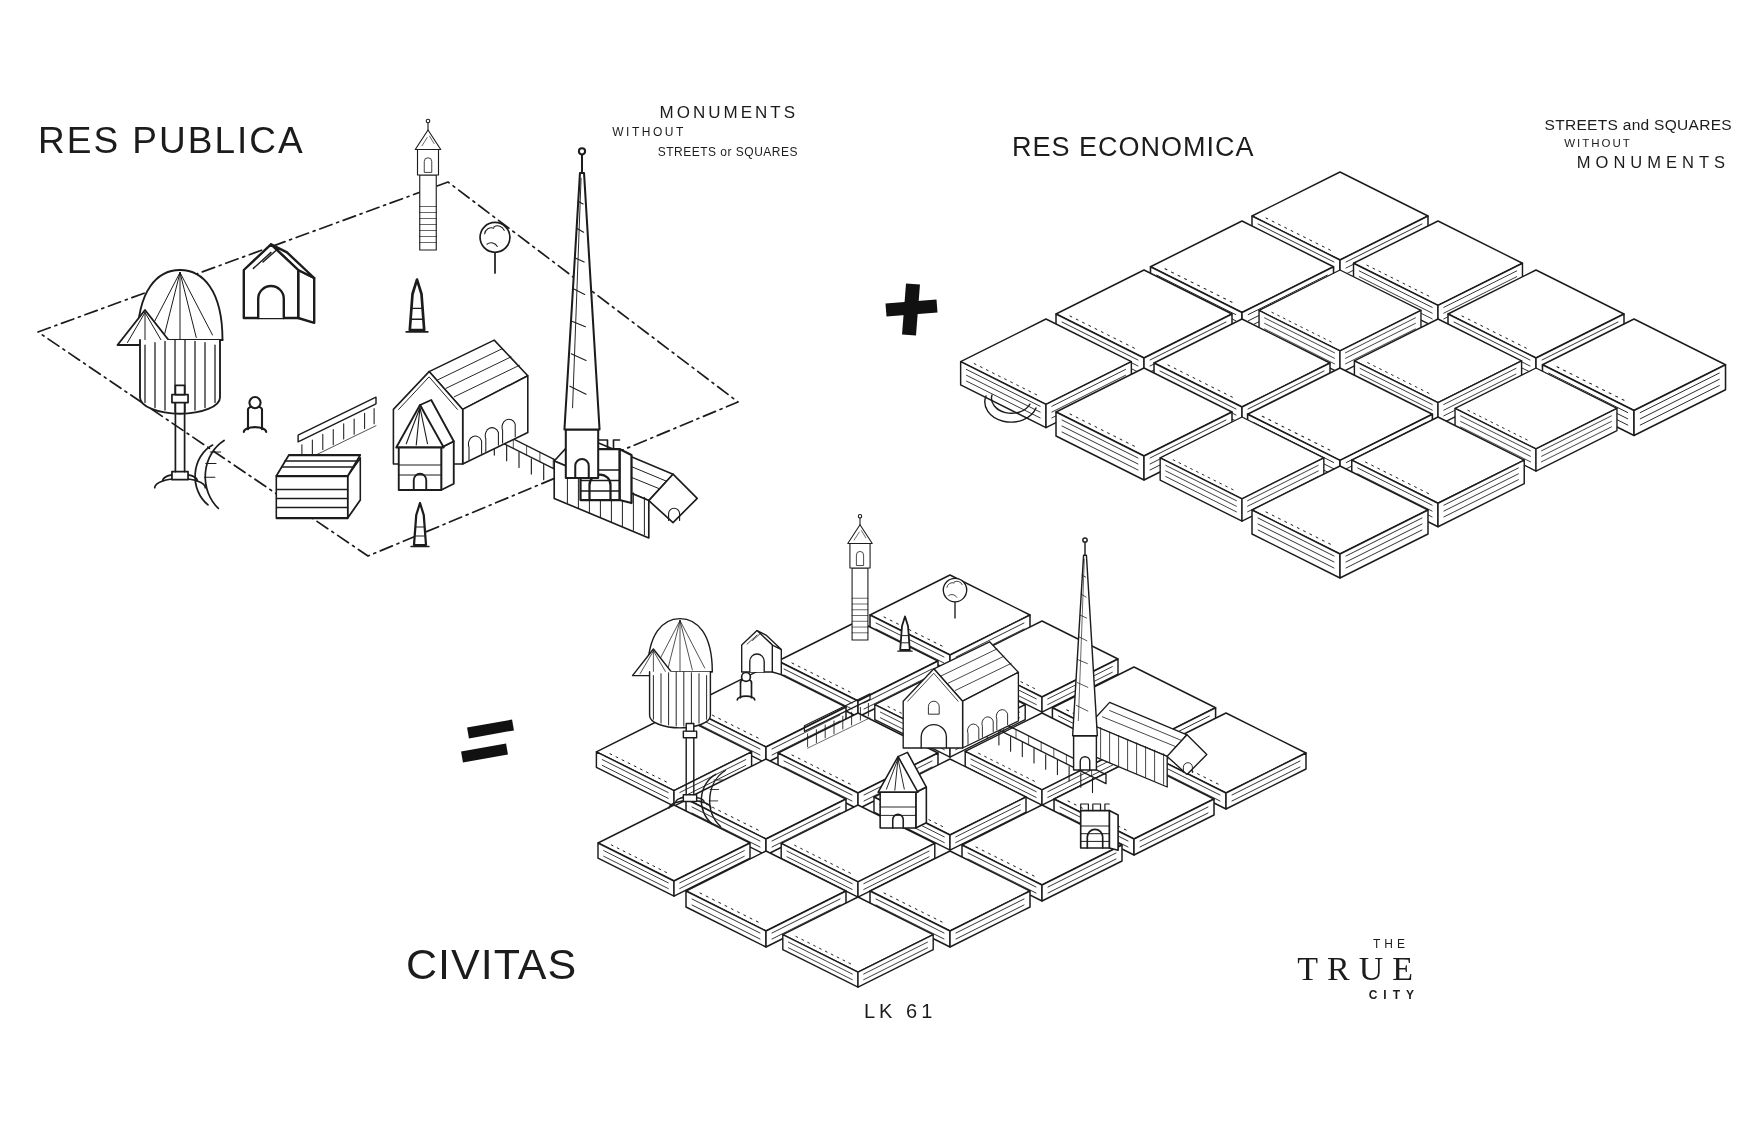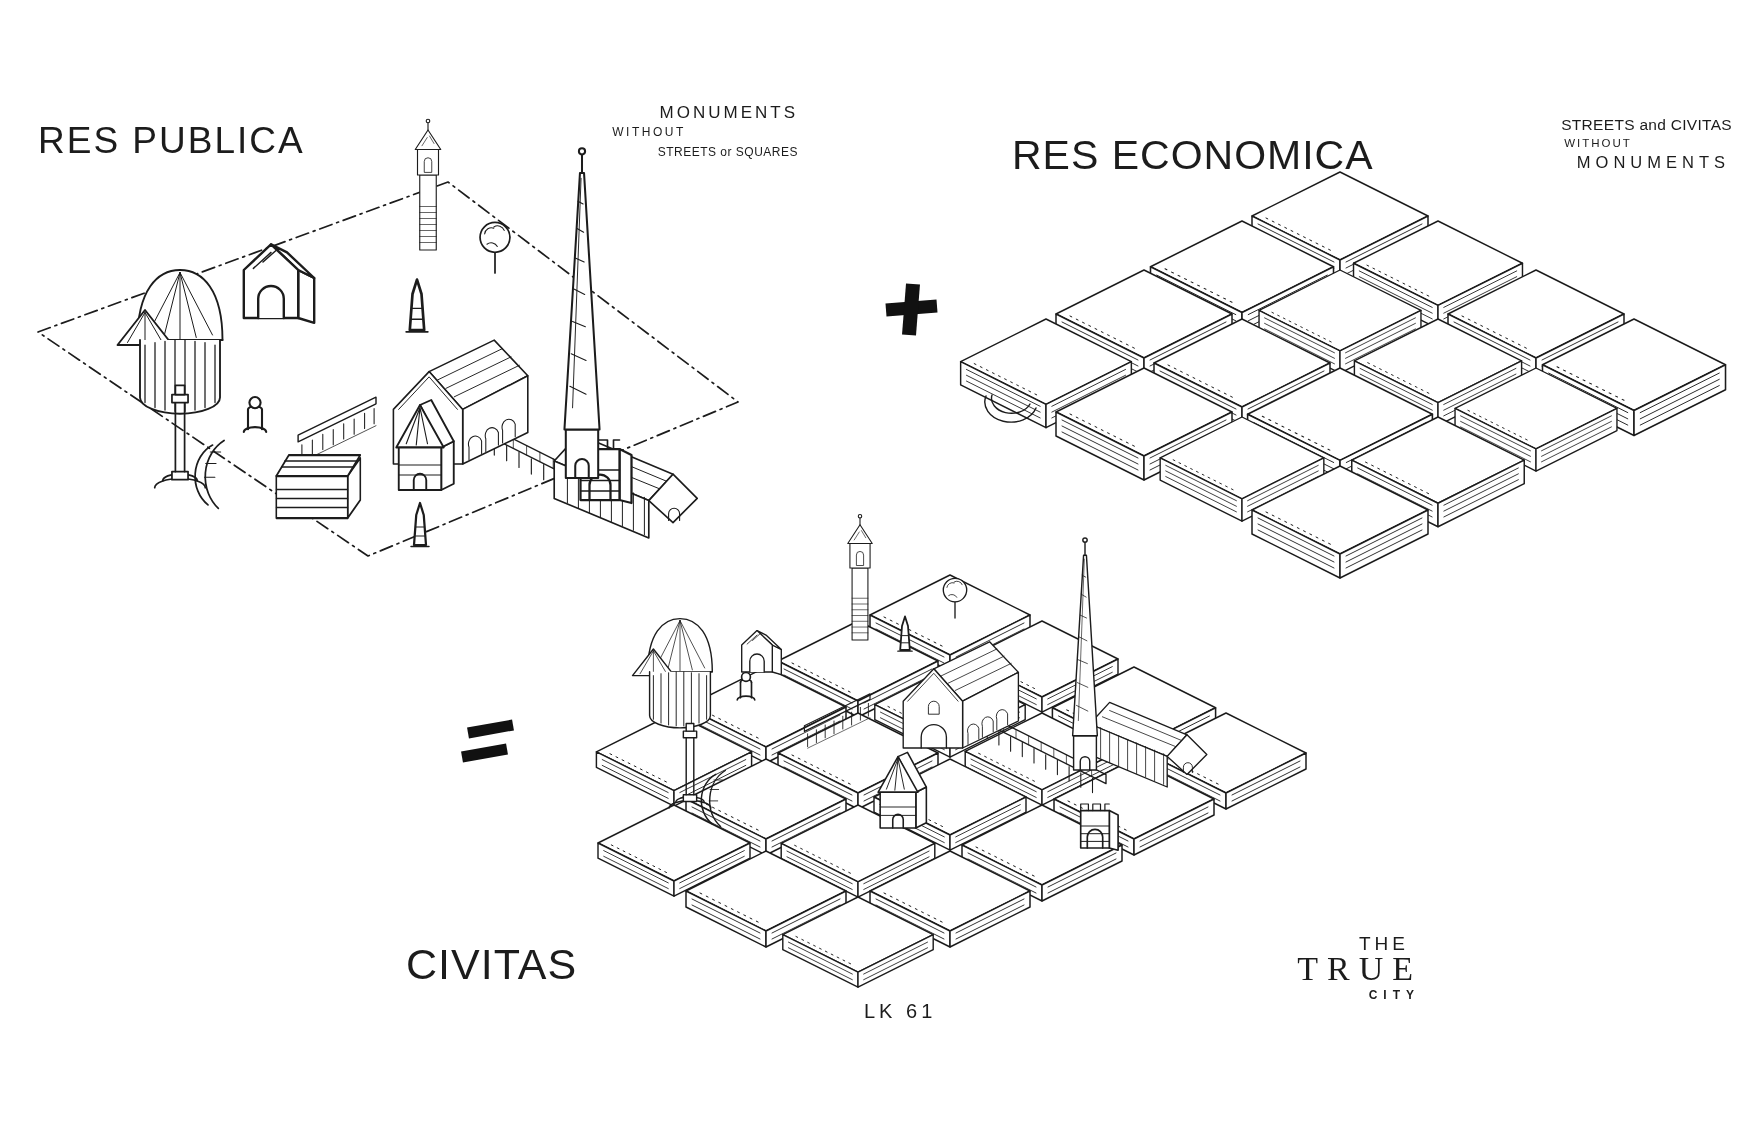--- a/index.html
+++ b/index.html
@@ -13,32 +13,32 @@
   #stage{position:absolute;left:0;top:0;width:1764px;height:1123px;}
   svg.art{position:absolute;left:0;top:0;}
   .lbl{
     position:absolute;
     color:#1c1c1c;
     white-space:nowrap;
     font-family:"Liberation Sans",sans-serif;
     line-height:1.15;
   }
   .title-lg{font-size:37px;letter-spacing:2px;font-weight:500;}
-  .title-md{font-size:41px;letter-spacing:1px;font-weight:500;}
+  .title-md{font-size:27px;letter-spacing:1px;font-weight:500;}
   .title-xl{font-size:43px;letter-spacing:1px;font-weight:500;}
   .caption{text-align:right;}
   .caption .c1{font-size:17px;letter-spacing:3px;line-height:22px;}
   .caption .c2{font-size:12px;letter-spacing:2.5px;line-height:17px;padding-right:20px;text-align:center;}
   .caption .c3{font-size:12px;letter-spacing:0.5px;line-height:22px;}
   .caption2 .c1{font-size:15.5px;letter-spacing:0.3px;line-height:21px;}
   .caption2 .c2{font-size:11.5px;letter-spacing:2px;line-height:16px;padding-right:16px;}
   .caption2 .c3{font-size:16.5px;letter-spacing:5px;line-height:22px;padding-right:2px;}
   .sig{font-size:20px;letter-spacing:4px;}
   .truecity{text-align:right;}
-  .truecity .t1{font-size:19px;letter-spacing:4px;line-height:20px;padding-right:13px;}
+  .truecity .t1{font-size:12px;letter-spacing:4px;line-height:20px;padding-right:13px;}
   .truecity .t2{font-size:34px;letter-spacing:9px;line-height:30px;font-family:Liberation Serif, serif;}
   .truecity .t3{font-size:12px;letter-spacing:6px;line-height:22px;padding-right:2px;font-weight:bold;}
 </style>
 </head>
 <body>
 
 <div id="stage">
 
 <svg class="art" width="1764" height="1123" viewBox="0 0 1764 1123" stroke="#1c1c1c" fill="none" stroke-width="1.5" stroke-linecap="round" stroke-linejoin="round">
 
@@ -287,21 +287,21 @@
 
 <div class="lbl caption" style="left:520px;top:102px;width:278px;">
   <div class="c1">MONUMENTS</div>
   <div class="c2">WITHOUT</div>
   <div class="c3">STREETS or SQUARES</div>
 </div>
 
 <div class="lbl title-md" style="left:1012px;top:132px;">RES ECONOMICA</div>
 
 <div class="lbl caption caption2" style="left:1480px;top:114px;width:252px;">
-  <div class="c1">STREETS and CIVITAS</div>
+  <div class="c1">STREETS and SQUARES</div>
   <div class="c2">WITHOUT</div>
   <div class="c3">MONUMENTS</div>
 </div>
 
 <div class="lbl title-xl" style="left:406px;top:940px;">CIVITAS</div>
 
 <div class="lbl sig" style="left:864px;top:1000px;">LK 61</div>
 
 <div class="lbl truecity" style="left:1290px;top:934px;width:132px;">
   <div class="t1">THE</div>

